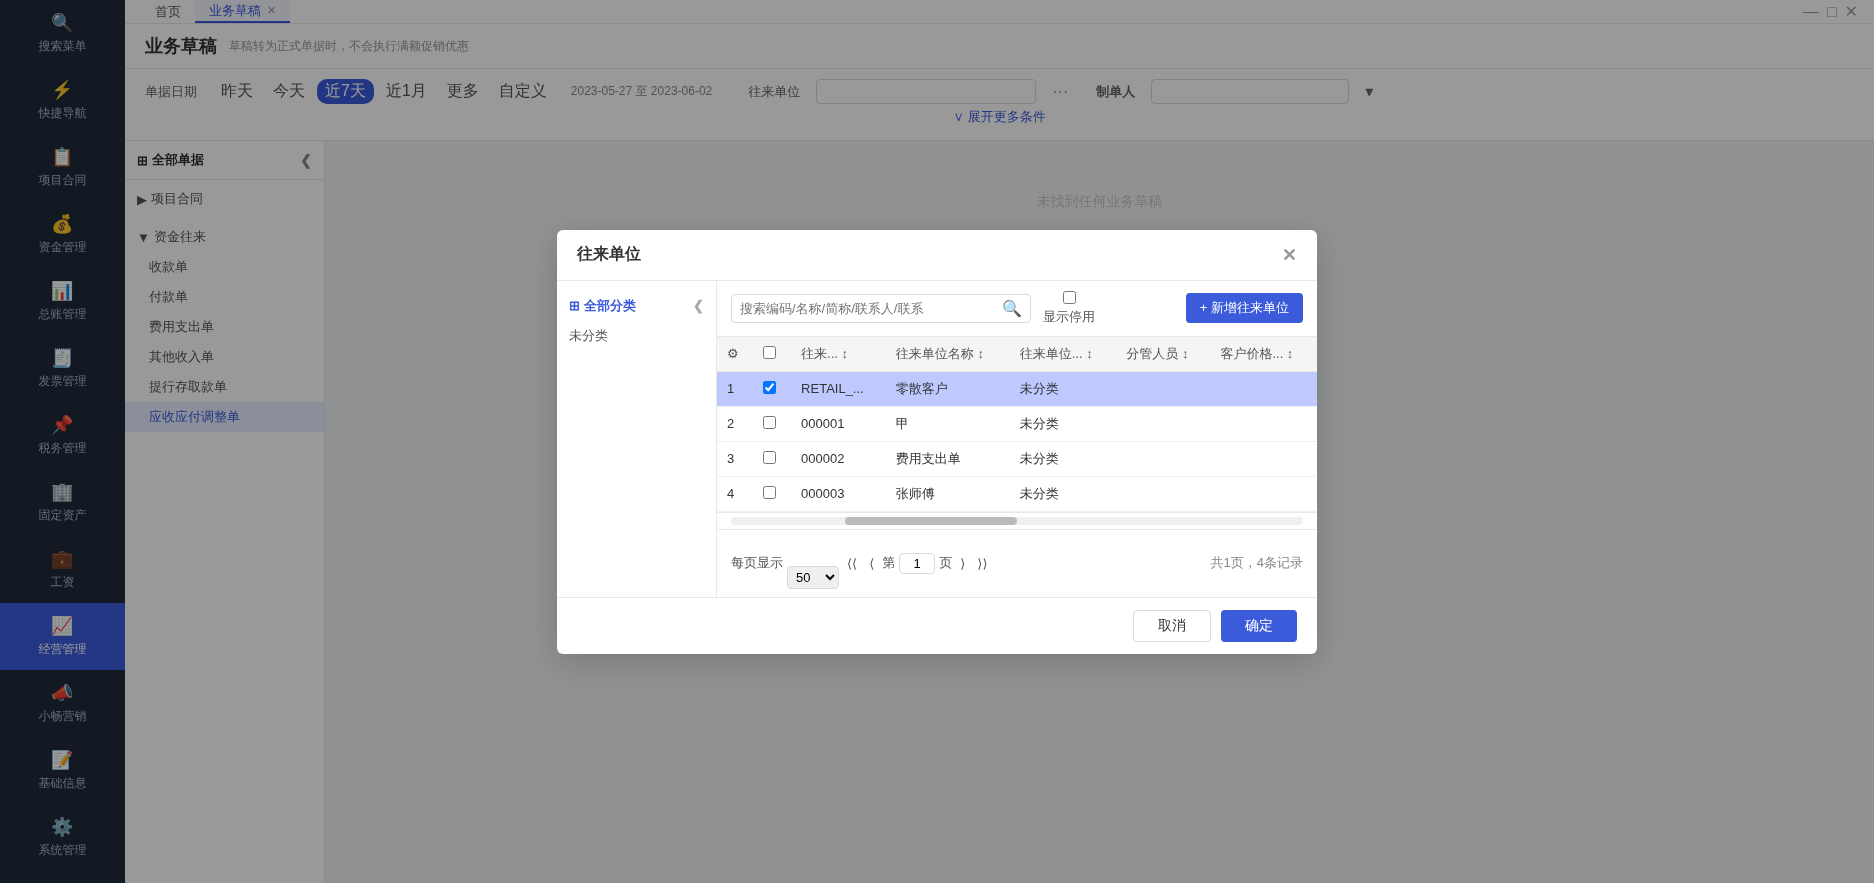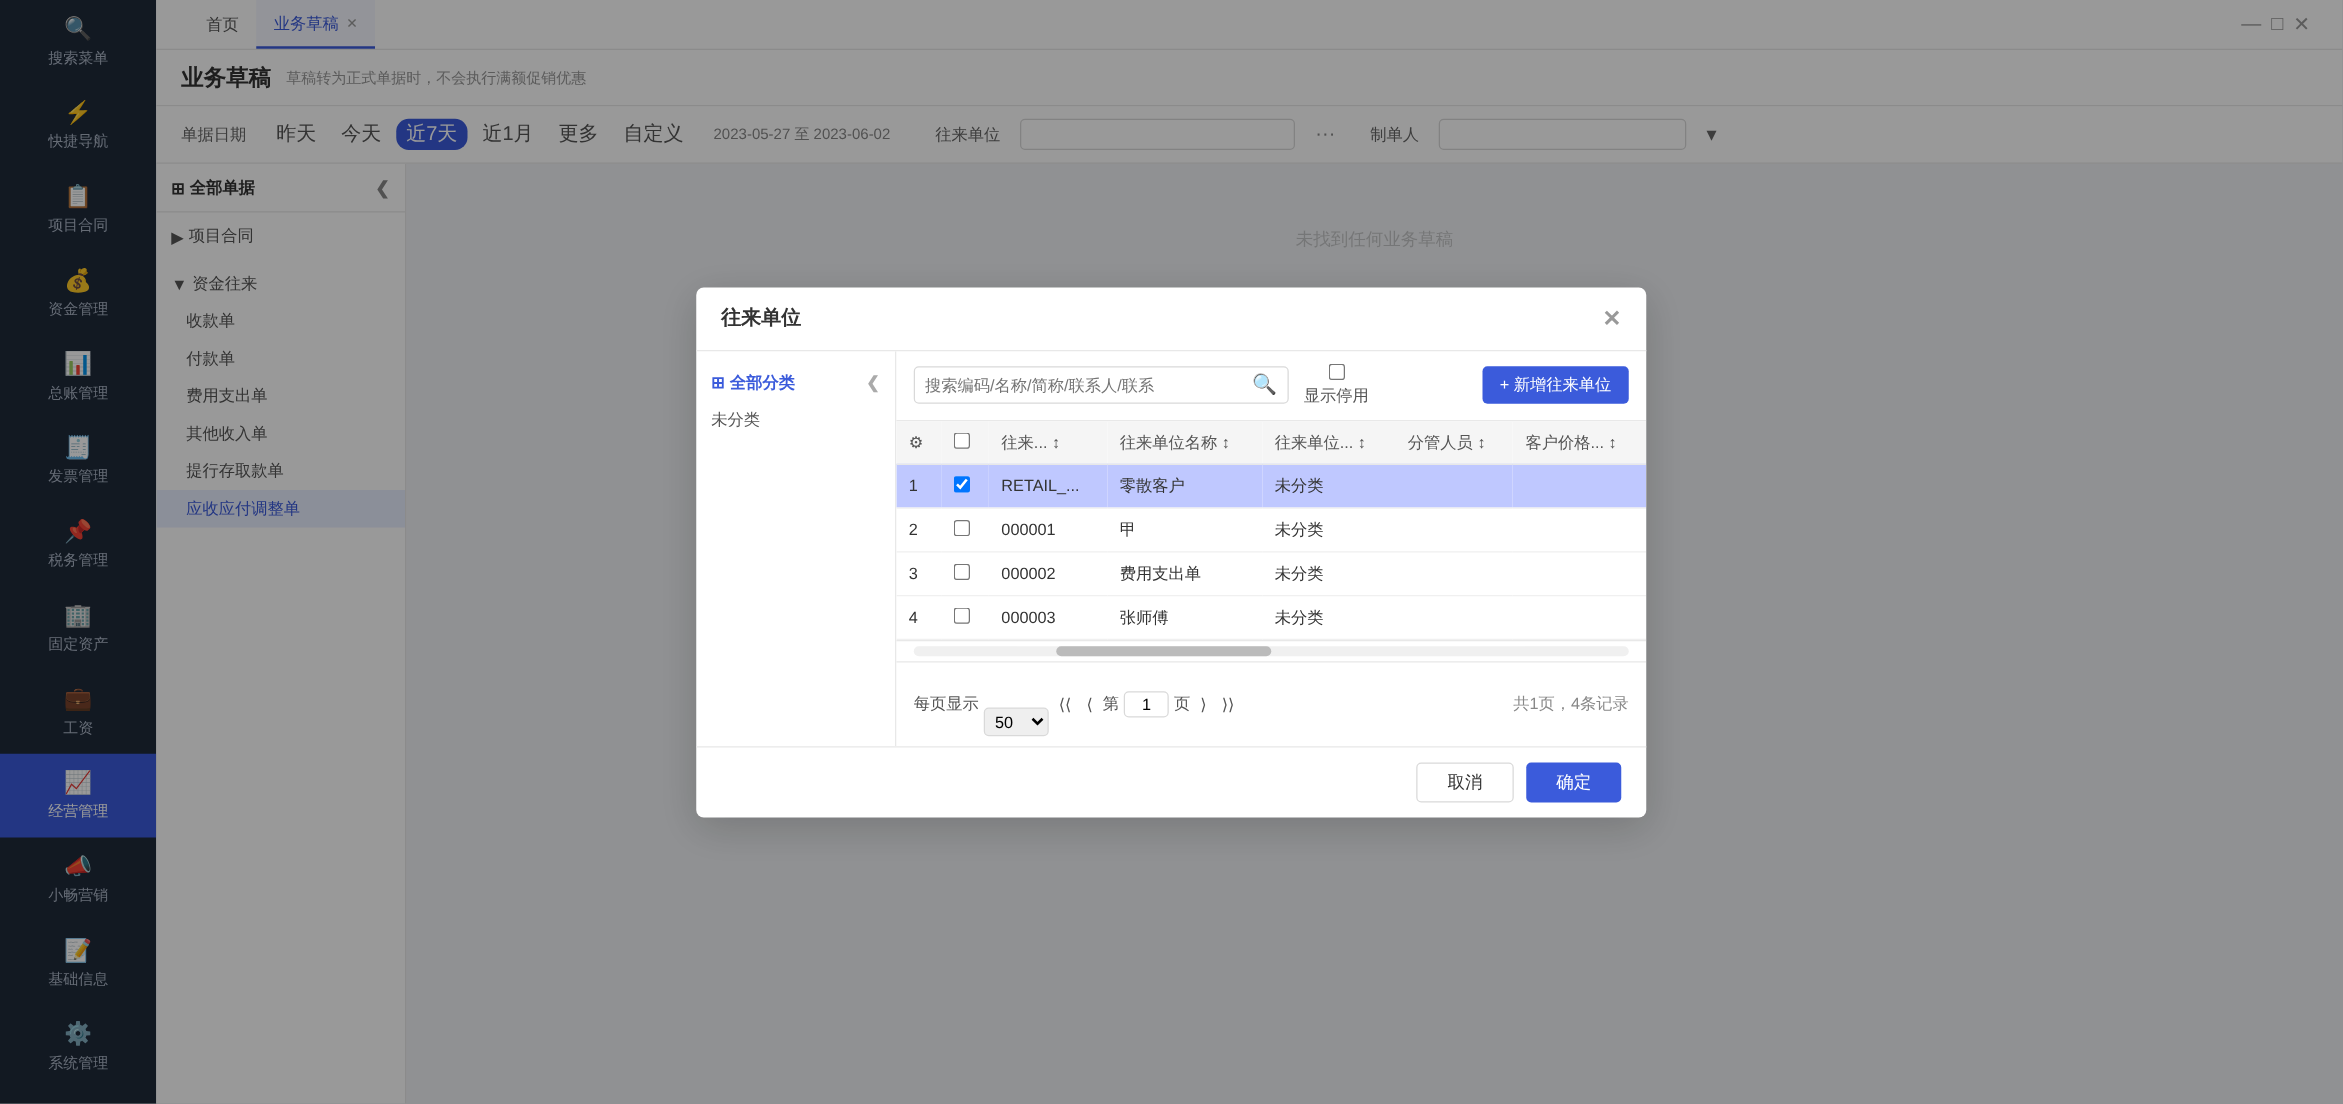--- a/index.html
+++ b/index.html
@@ -35,22 +35,22 @@
       height: 100%;
       background: #f0f2f5;
     }
 
     
     .tab-bar {
       background: #fff;
       display: flex;
       align-items: center;
       border-bottom: 1px solid #e8e8e8;
-      height: 40px;
-      padding: 0 26px;
+      height: 24px;
+      padding: 0 16px;
     }
     .tab-item {
       padding: 0 14px;
       height: 100%;
       display: flex;
       align-items: center;
       font-size: 13px;
       cursor: pointer;
       color: #555;
     }
@@ -426,23 +426,27 @@
         <span class="date-tab">今天</span>
         <span class="date-tab active">近7天</span>
         <span class="date-tab">近1月</span>
         <span class="date-tab">更多</span>
         <span class="date-tab">自定义</span>
       </div>
       <span class="filter-label" style="color:#888; font-size:12px;">2023-05-27 至 2023-06-02</span>
       <span class="filter-label" style="margin-left:20px;">往来单位</span>
       <input class="filter-input" placeholder="" style="min-width: 220px;">
       <span style="color:#888;">···</span>
-      <span class="filter-label" style="margin-left:12px;">制单人</span>
+      <span class="filter-label" style="margin-left:12px;font-weight:bold;">制单人</span>
       <input class="filter-input" placeholder="" style="min-width: 180px;">
       <span style="color:#666; cursor:pointer;">▾</span>
+    </div>
+    <div class="expand-more">
+      <span>∨</span>
+      <span>展开更多条件</span>
     </div>
   </div>
 
   <div class="content-area">
 
     <div class="left-nav">
       <div class="left-nav-header">
         <span style="display:flex; align-items:center; gap:4px;">
           <span>⊞</span>
           <span>全部单据</span>

